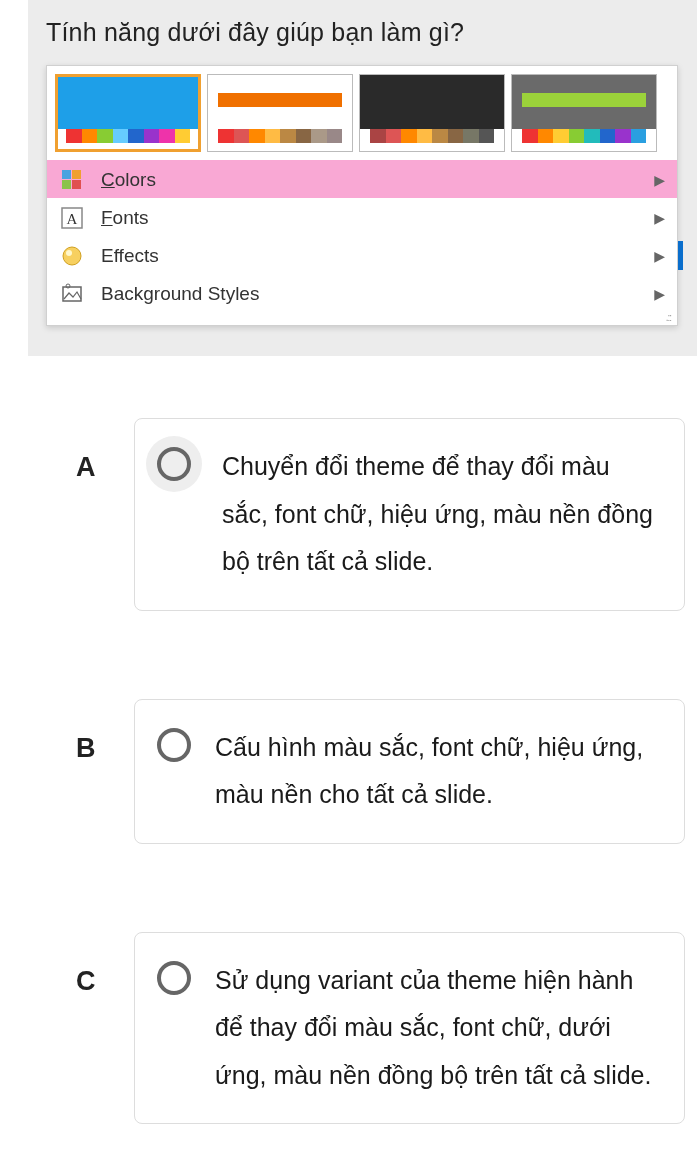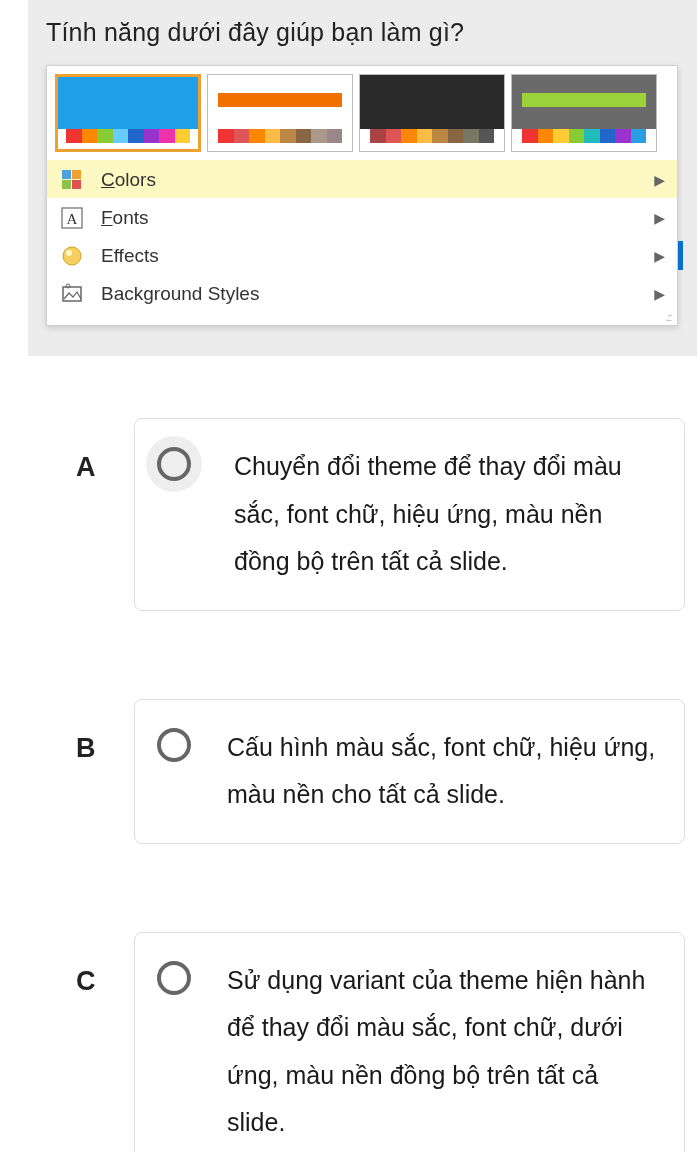--- a/index.html
+++ b/index.html
@@ -55,21 +55,21 @@
     display: flex;
     align-items: center;
     height: 38px;
     padding: 0 12px;
     font-size: 19px;
     color: #333;
     border-top: 1px solid transparent;
     position: relative;
   }
   .menu-item.selected {
-    background: #fef9c3;
+    background: #f9a8d4;
   }
   .menu-icon {
     width: 26px;
     height: 26px;
     margin-right: 16px;
     display: flex;
     align-items: center;
     justify-content: center;
     flex-shrink: 0;
   }
@@ -112,21 +112,21 @@
     padding-top: 34px;
     flex-shrink: 0;
   }
   .answer-card {
     flex: 1;
     border: 1px solid #ddd;
     border-radius: 8px;
     padding: 24px 22px 24px 18px;
     display: flex;
     align-items: flex-start;
-    gap: 32px;
+    gap: 20px;
   }
   .radio-outer {
     width: 42px;
     height: 42px;
     flex-shrink: 0;
     display: flex;
     align-items: center;
     justify-content: center;
     margin-top: 0;
   }

